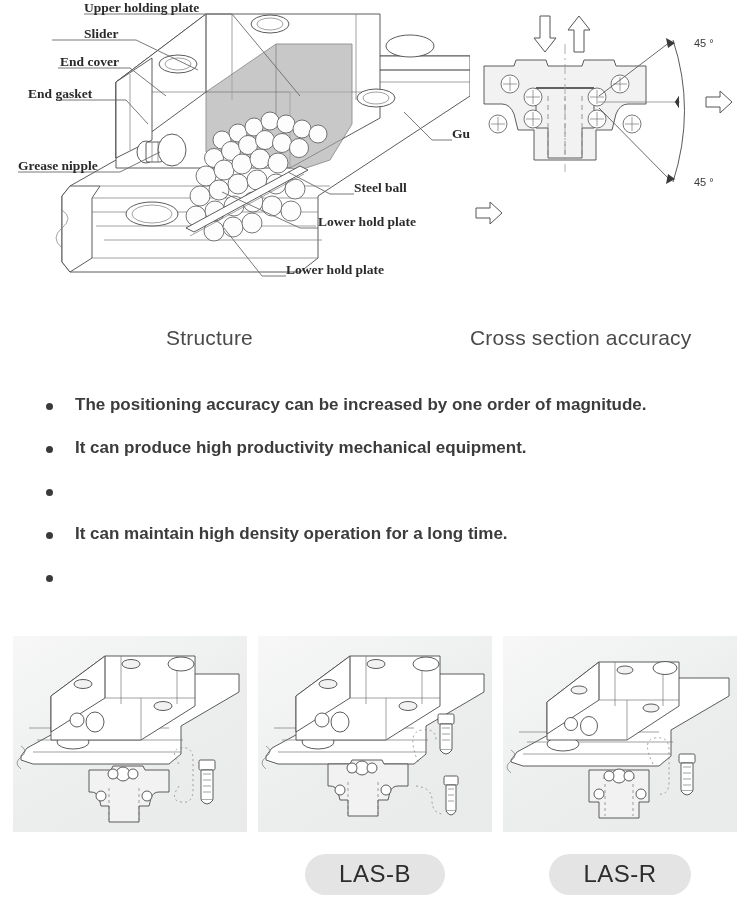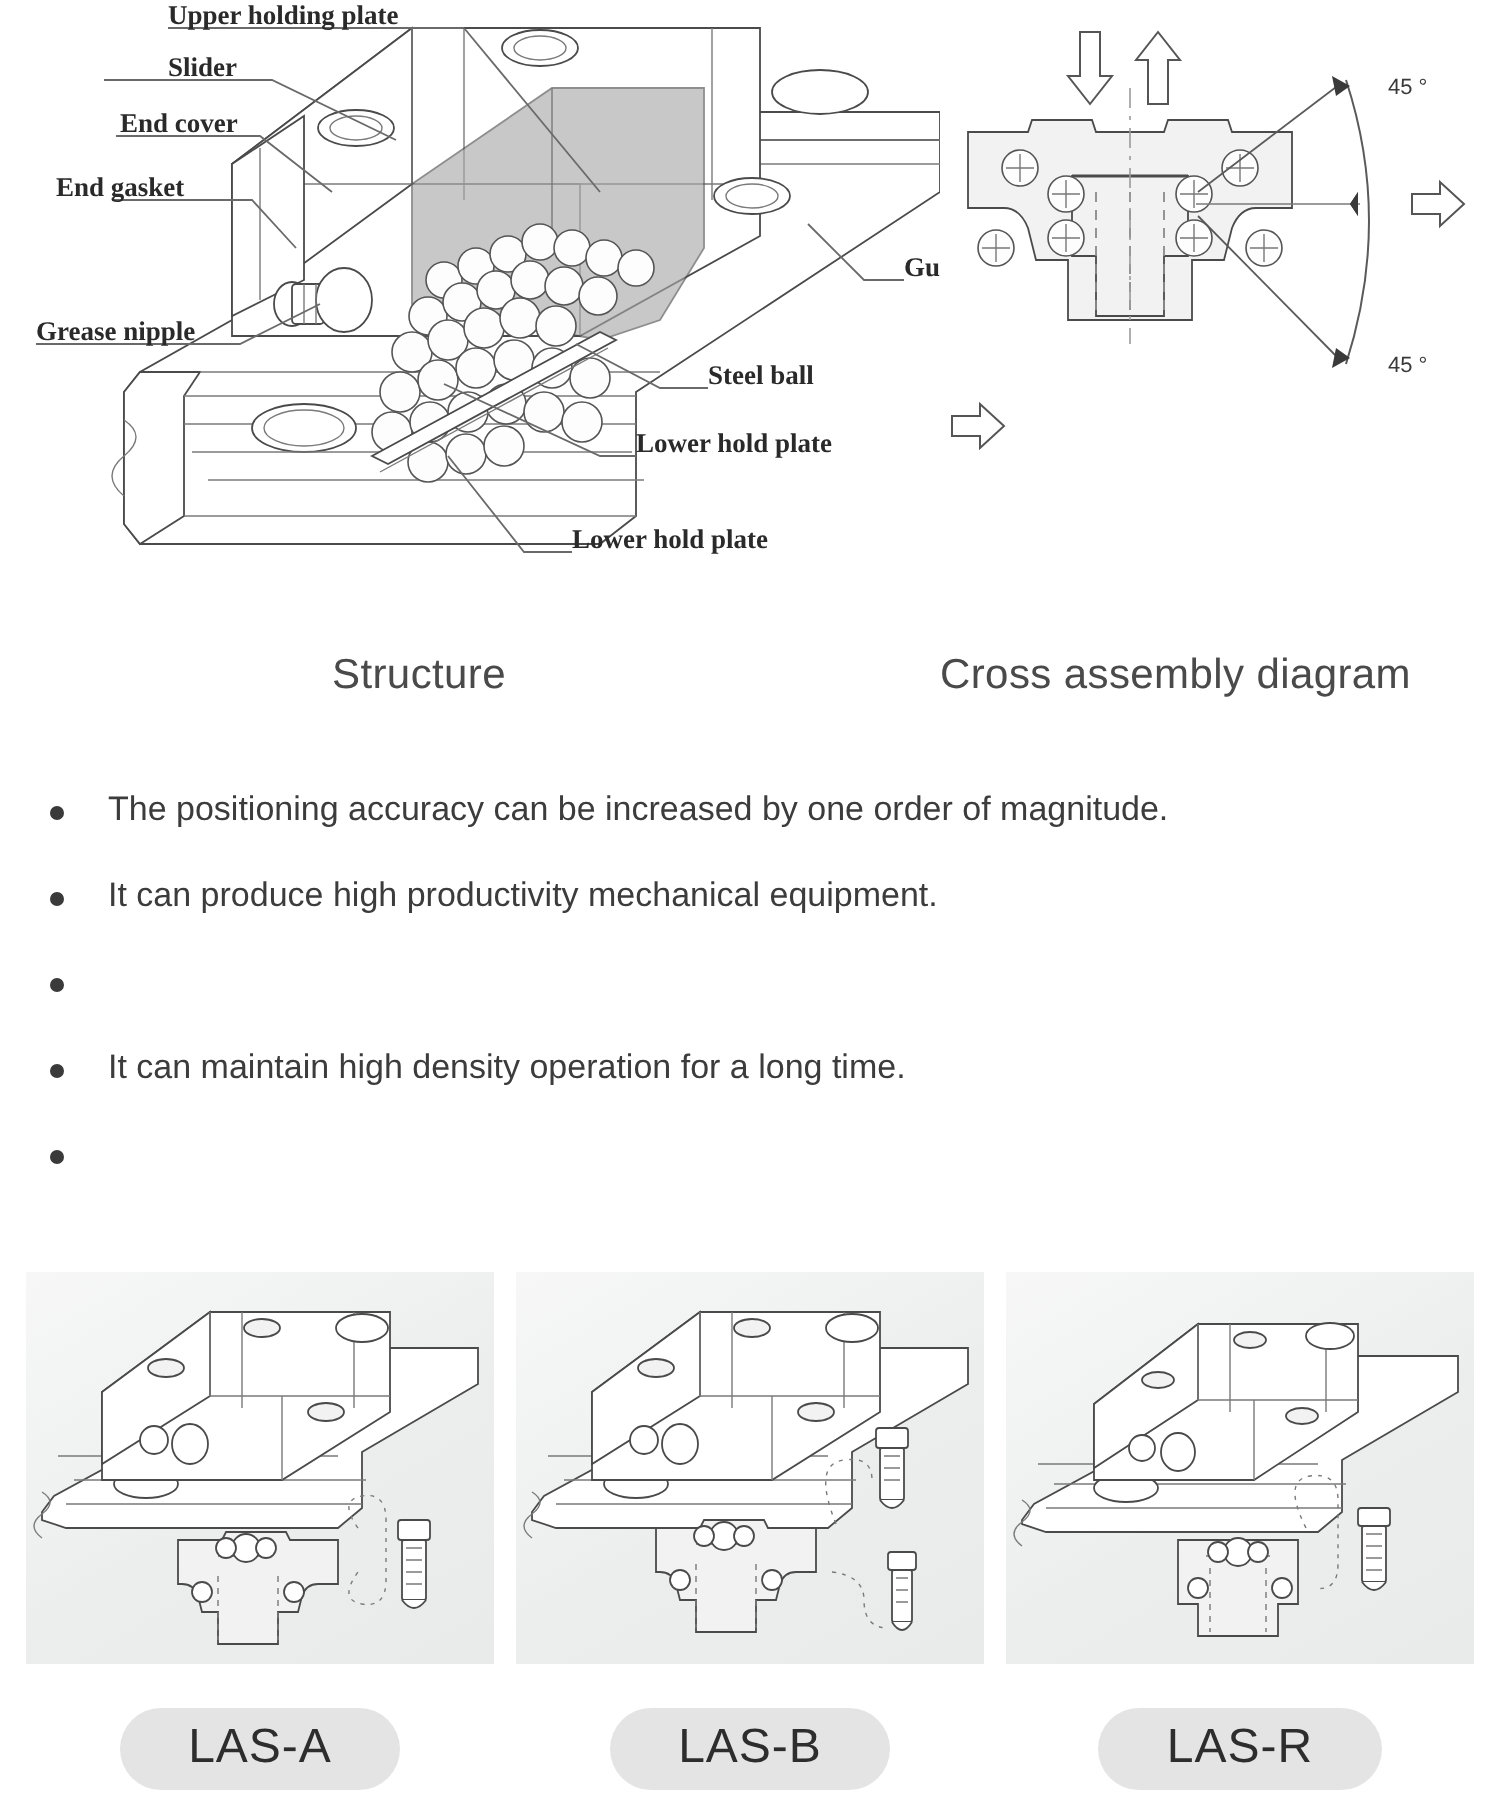--- a/index.html
+++ b/index.html
@@ -73,22 +73,23 @@
   #features {
     width: 750px;
     padding: 14px 0 0 0;
     box-sizing: border-box;
     height: 218px;
   }
   .feature-row {
     display: flex;
     align-items: flex-start;
     height: 43px;
-    padding-left: 25px;
+    padding-left: 46px;
     box-sizing: border-box;
+    font-weight: bold;
   }
   .feature-bullet {
     width: 7px; height: 7px;
     border-radius: 50%;
     background: #3a3a3a;
     margin-top: 9px;
     margin-right: 22px;
     flex: 0 0 auto;
   }
   .feature-text {
@@ -330,21 +331,21 @@
       <path d="M209 108 l-4 -6 l4 -6 z" fill="#3a3a3a"></path>
     </g>
 
     <text class="angle-label" x="224" y="47">45 °</text>
     <text class="angle-label" x="224" y="186">45 °</text>
   </svg>
 </div>
 
 <div id="captions">
   <div class="caption" id="caption-structure">Structure</div>
-  <div class="caption" id="caption-cross">Cross assembly diagram</div>
+  <div class="caption" id="caption-cross">Cross section accuracy</div>
 </div>
 
 <div id="features">
   <div class="feature-row">
     <div class="feature-bullet"></div>
     <div class="feature-text">The positioning accuracy can be increased by one order of magnitude.</div>
   </div>
   <div class="feature-row">
     <div class="feature-bullet"></div>
     <div class="feature-text">It can produce high productivity mechanical equipment.</div>
@@ -394,23 +395,20 @@
         </g>
         <g>
           <path class="part-lt" d="M166 128 q-10 -14 2 -16 q12 -2 12 12 l0 30 q0 14 -12 12 q-12 -2 -2 -16" stroke-dasharray="2 3"></path>
           <rect class="part" x="186" y="124" width="16" height="10" rx="1.5"></rect>
           <rect class="part" x="188" y="134" width="12" height="30" rx="1"></rect>
           <path class="part-lt" d="M190 138 h8 M190 144 h8 M190 150 h8 M190 156 h8"></path>
           <path class="part" d="M188 164 q6 8 12 0"></path>
         </g>
       </svg>
     </div>
-    <div class="product-label-wrap">
-      <div class="product-label">LAS-A</div>
-    </div>
   </div>
 
   <div class="product-card" id="product-card-1">
     <div class="product-image">
       <svg viewBox="0 0 234 196" width="234" height="196">
         <g>
           <path class="part" d="M8 120 L14 112 L150 38 L226 38 L226 56 L168 90 L168 118 L156 128 L20 128 L8 124 Z"></path>
           <path class="part-lt" d="M20 116 L168 116 M24 104 L170 104 M16 92 L156 92"></path>
           <path class="part-lt" d="M8 110 q8 5 0 11 q-8 6 0 12"></path>
           <ellipse class="part" cx="60" cy="106" rx="16" ry="7"></ellipse>

